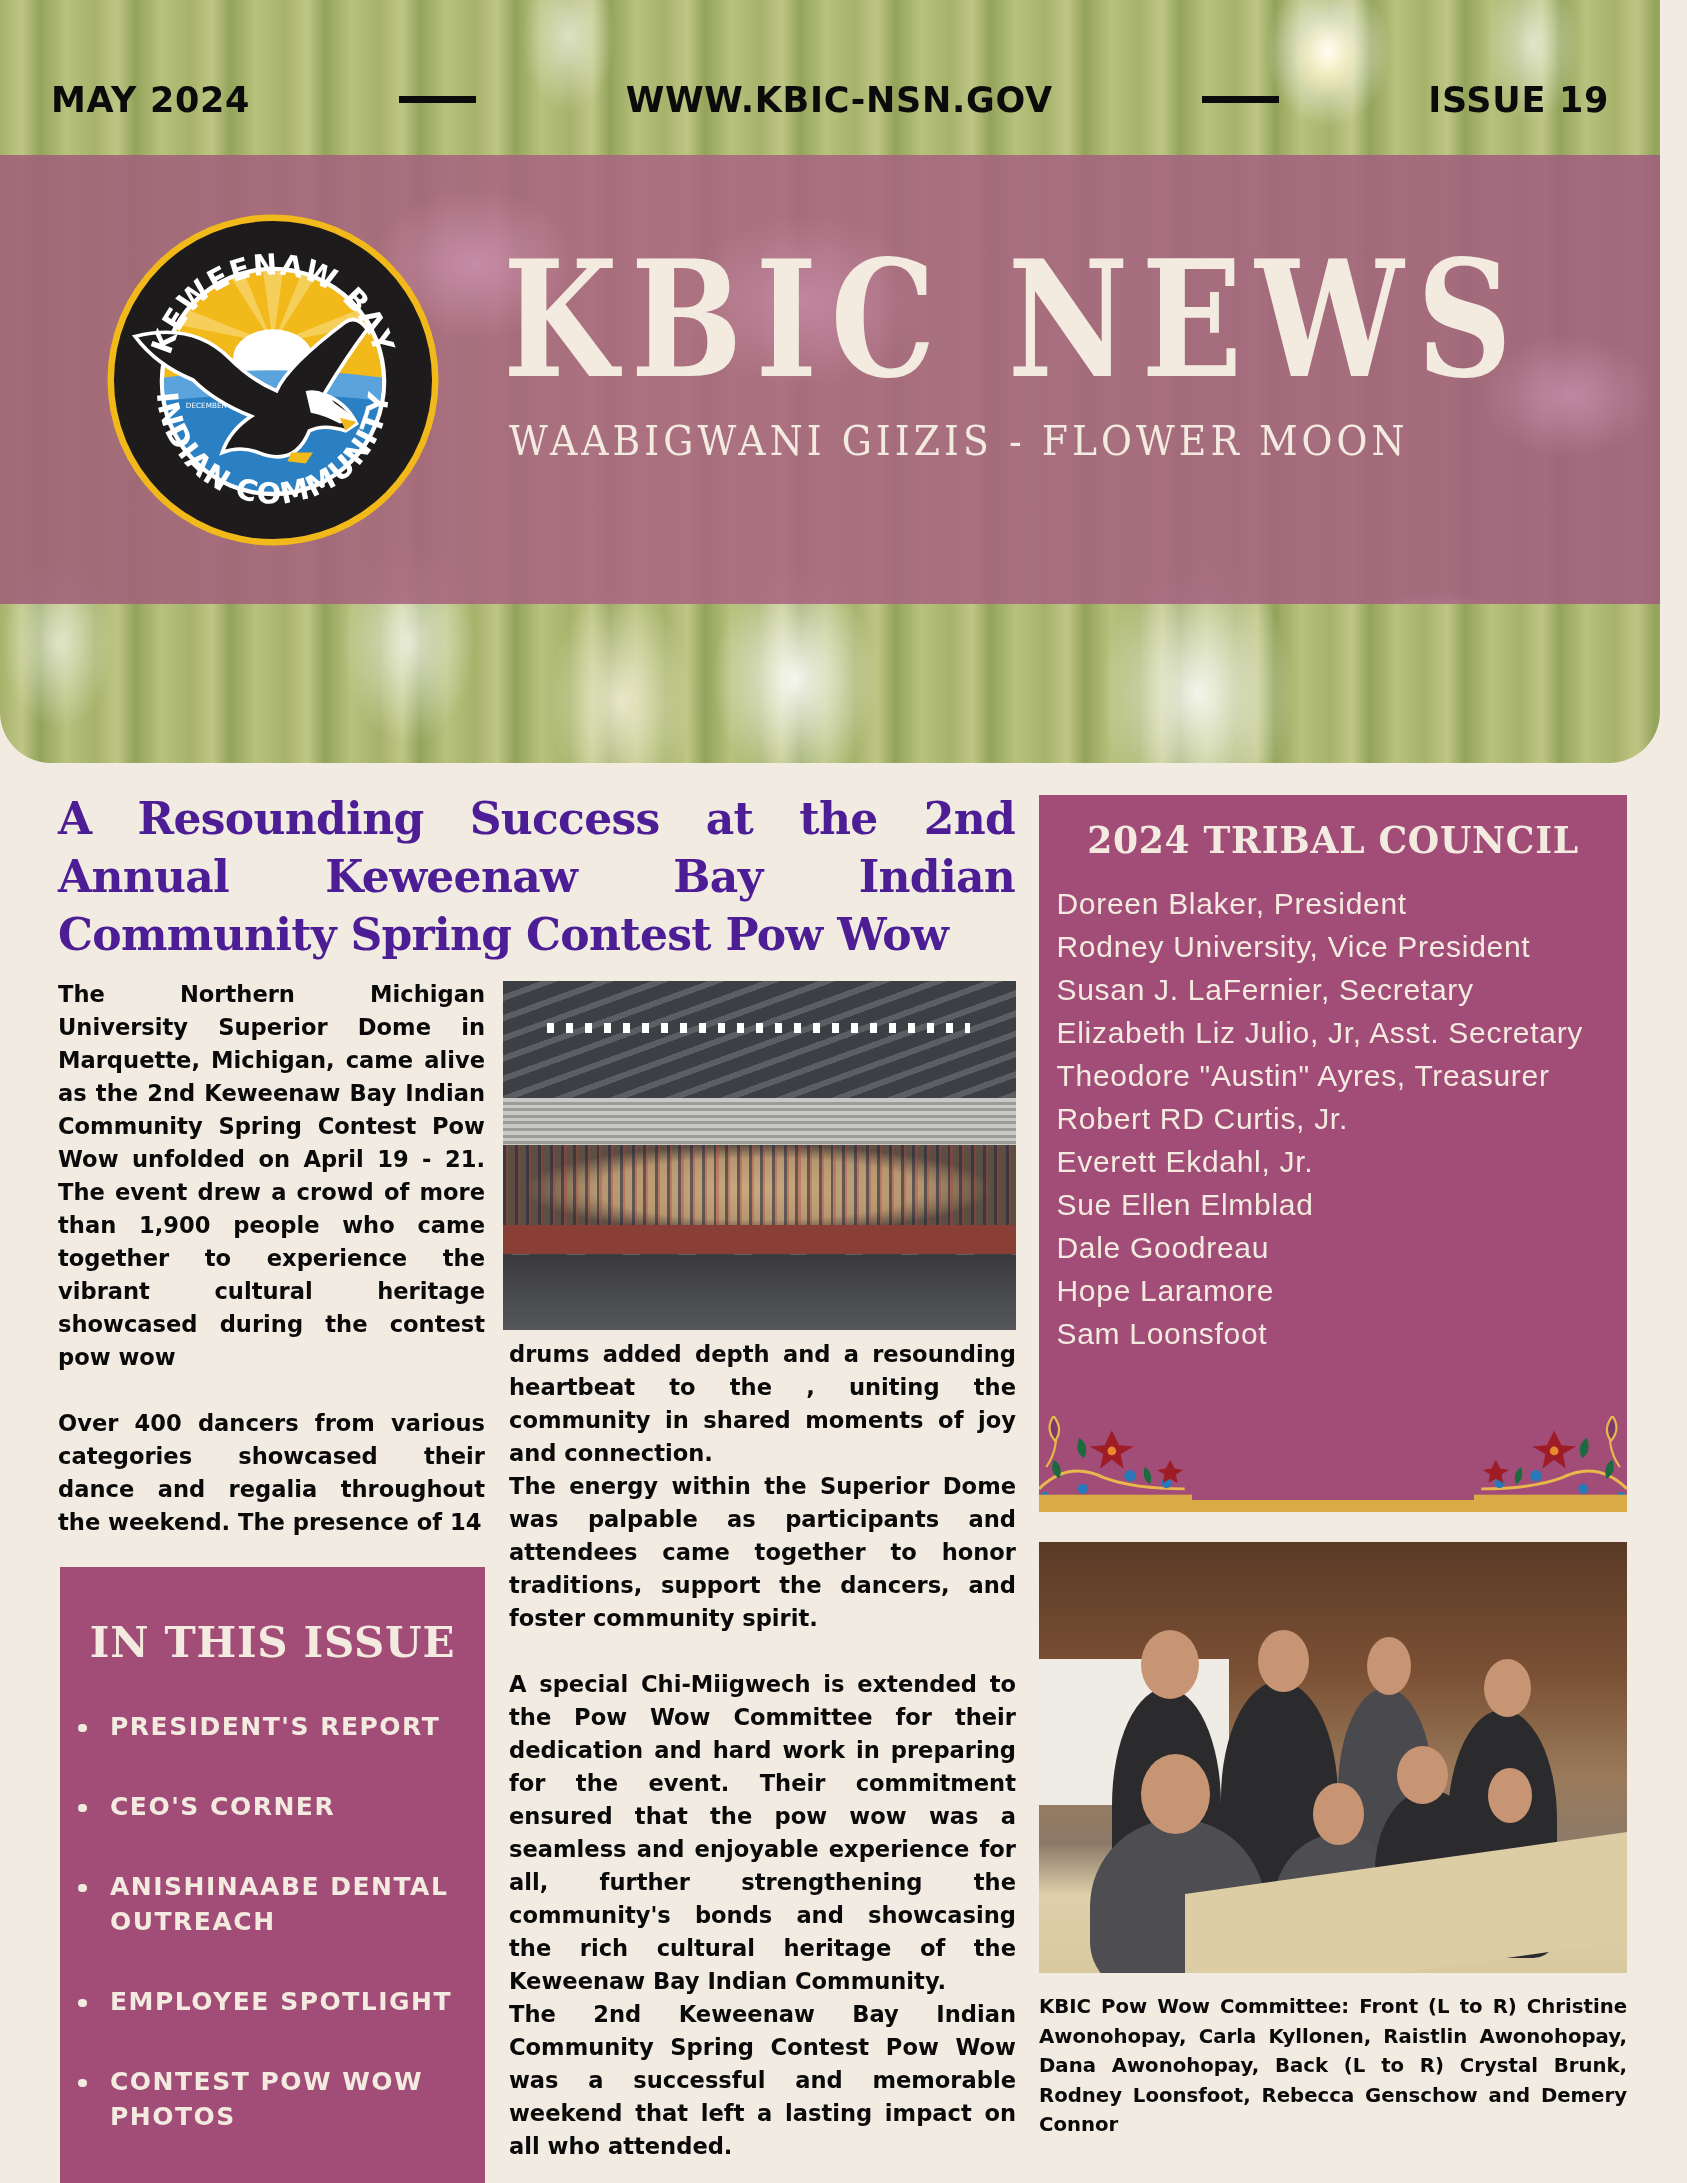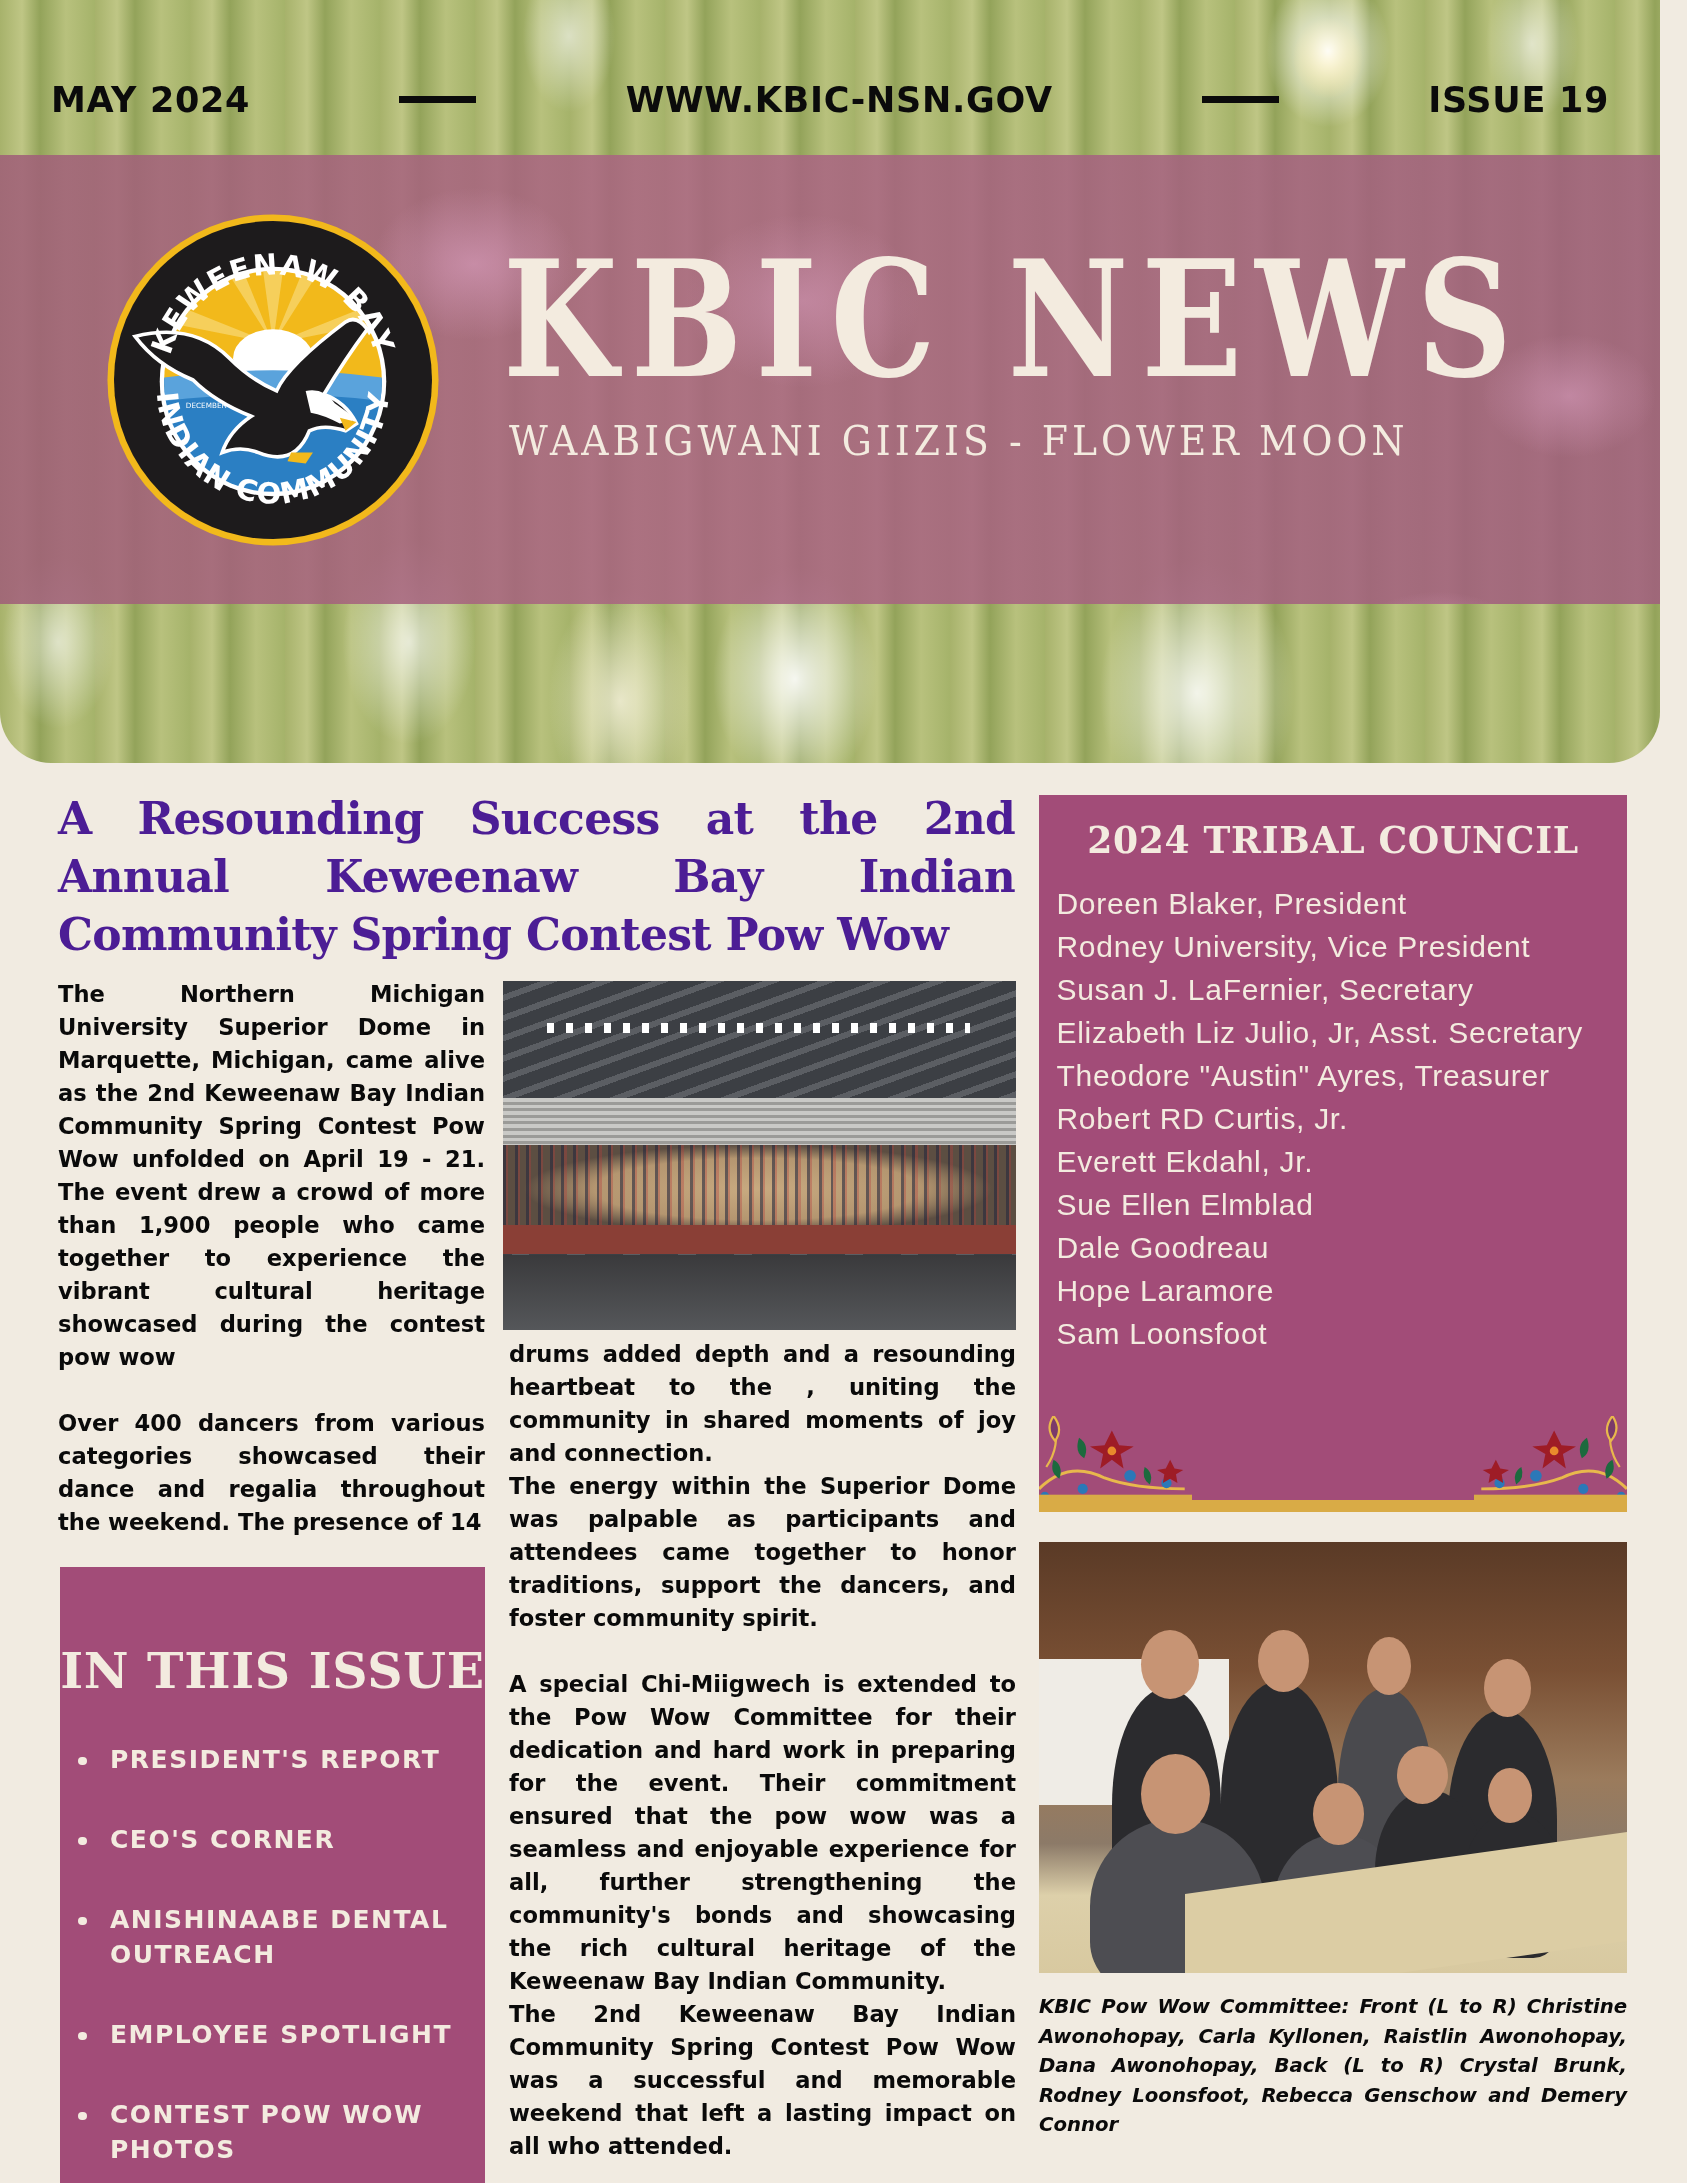--- a/index.html
+++ b/index.html
@@ -93,22 +93,22 @@
     background: repeating-linear-gradient(90deg, rgba(40,40,60,0.6) 0 2.9px, rgba(180,60,60,0.35) 2.9px 5.1px, rgba(0,0,0,0) 5.1px 11.7px); }
   .photo-dome .track { position: absolute; left: 0; top: 244px; width: 100%; height: 29px; background: #8a3f36; }
   .photo-dome .deck { position: absolute; left: 0; top: 274px; width: 100%; height: 75px; background: linear-gradient(#3a3a3c, #55575a); }
 
   
   .issue-box {
     position: absolute; left: 60px; top: 1567px; width: 425px; height: 616px;
     background: #a24c78; color: #f3ebdf;
   }
   .issue-box h2 {
-    font-family: "DejaVu Serif", serif; font-weight: 700; font-size: 49px;
-    text-align: center; margin-top: 75px; letter-spacing: 0.7px;
+    font-family: "DejaVu Serif", serif; font-weight: 700; font-size: 42px;
+    text-align: center; margin-top: 51px; letter-spacing: 0.7px;
   }
   .issue-box ul { list-style: none; margin-top: 42px; padding-left: 15px; }
   .issue-box li {
     position: relative; padding-left: 35px;
     font-family: "DejaVu Sans", sans-serif; font-weight: 700; font-size: 25px; line-height: 35px;
     letter-spacing: 1.5px; margin-bottom: 45px; width: 379px;
   }
   .issue-box li::before {
     content: ""; position: absolute; left: 2.9px; top: 14.6px; width: 8.8px; height: 8.8px;
     border-radius: 50%; background: #f3ebdf;
@@ -140,21 +140,21 @@
     overflow: hidden;
   }
   .photo-committee .banner { position: absolute; left: 0; top: 117px; width: 190px; height: 146px; background: #efece6; }
   .photo-committee .person { position: absolute; border-radius: 50% 50% 30% 30%; background: #2b2b2e; }
   .photo-committee .face { position: absolute; border-radius: 50%; background: #c79474; }
   .photo-committee .table { position: absolute; left: 146px; top: 321px; width: 442px; height: 109px; background: #dccda4; transform: skewY(-8deg); }
 
   .caption {
     position: absolute; left: 1039px; top: 1992px; width: 588px;
     font-family: "DejaVu Sans", sans-serif; font-weight: 700; font-size: 19.7px; line-height: 29.6px;
-    text-align: justify; color: #0a0a0a; font-style: italic;
+    text-align: justify; color: #0a0a0a;
   }
 </style>
 </head>
 <body>
 
 <div class="hero">
   <div class="hero-topbar">
     <span class="meta">MAY 2024</span>
     <span class="dash"></span>
     <span class="meta">WWW.KBIC-NSN.GOV</span>

